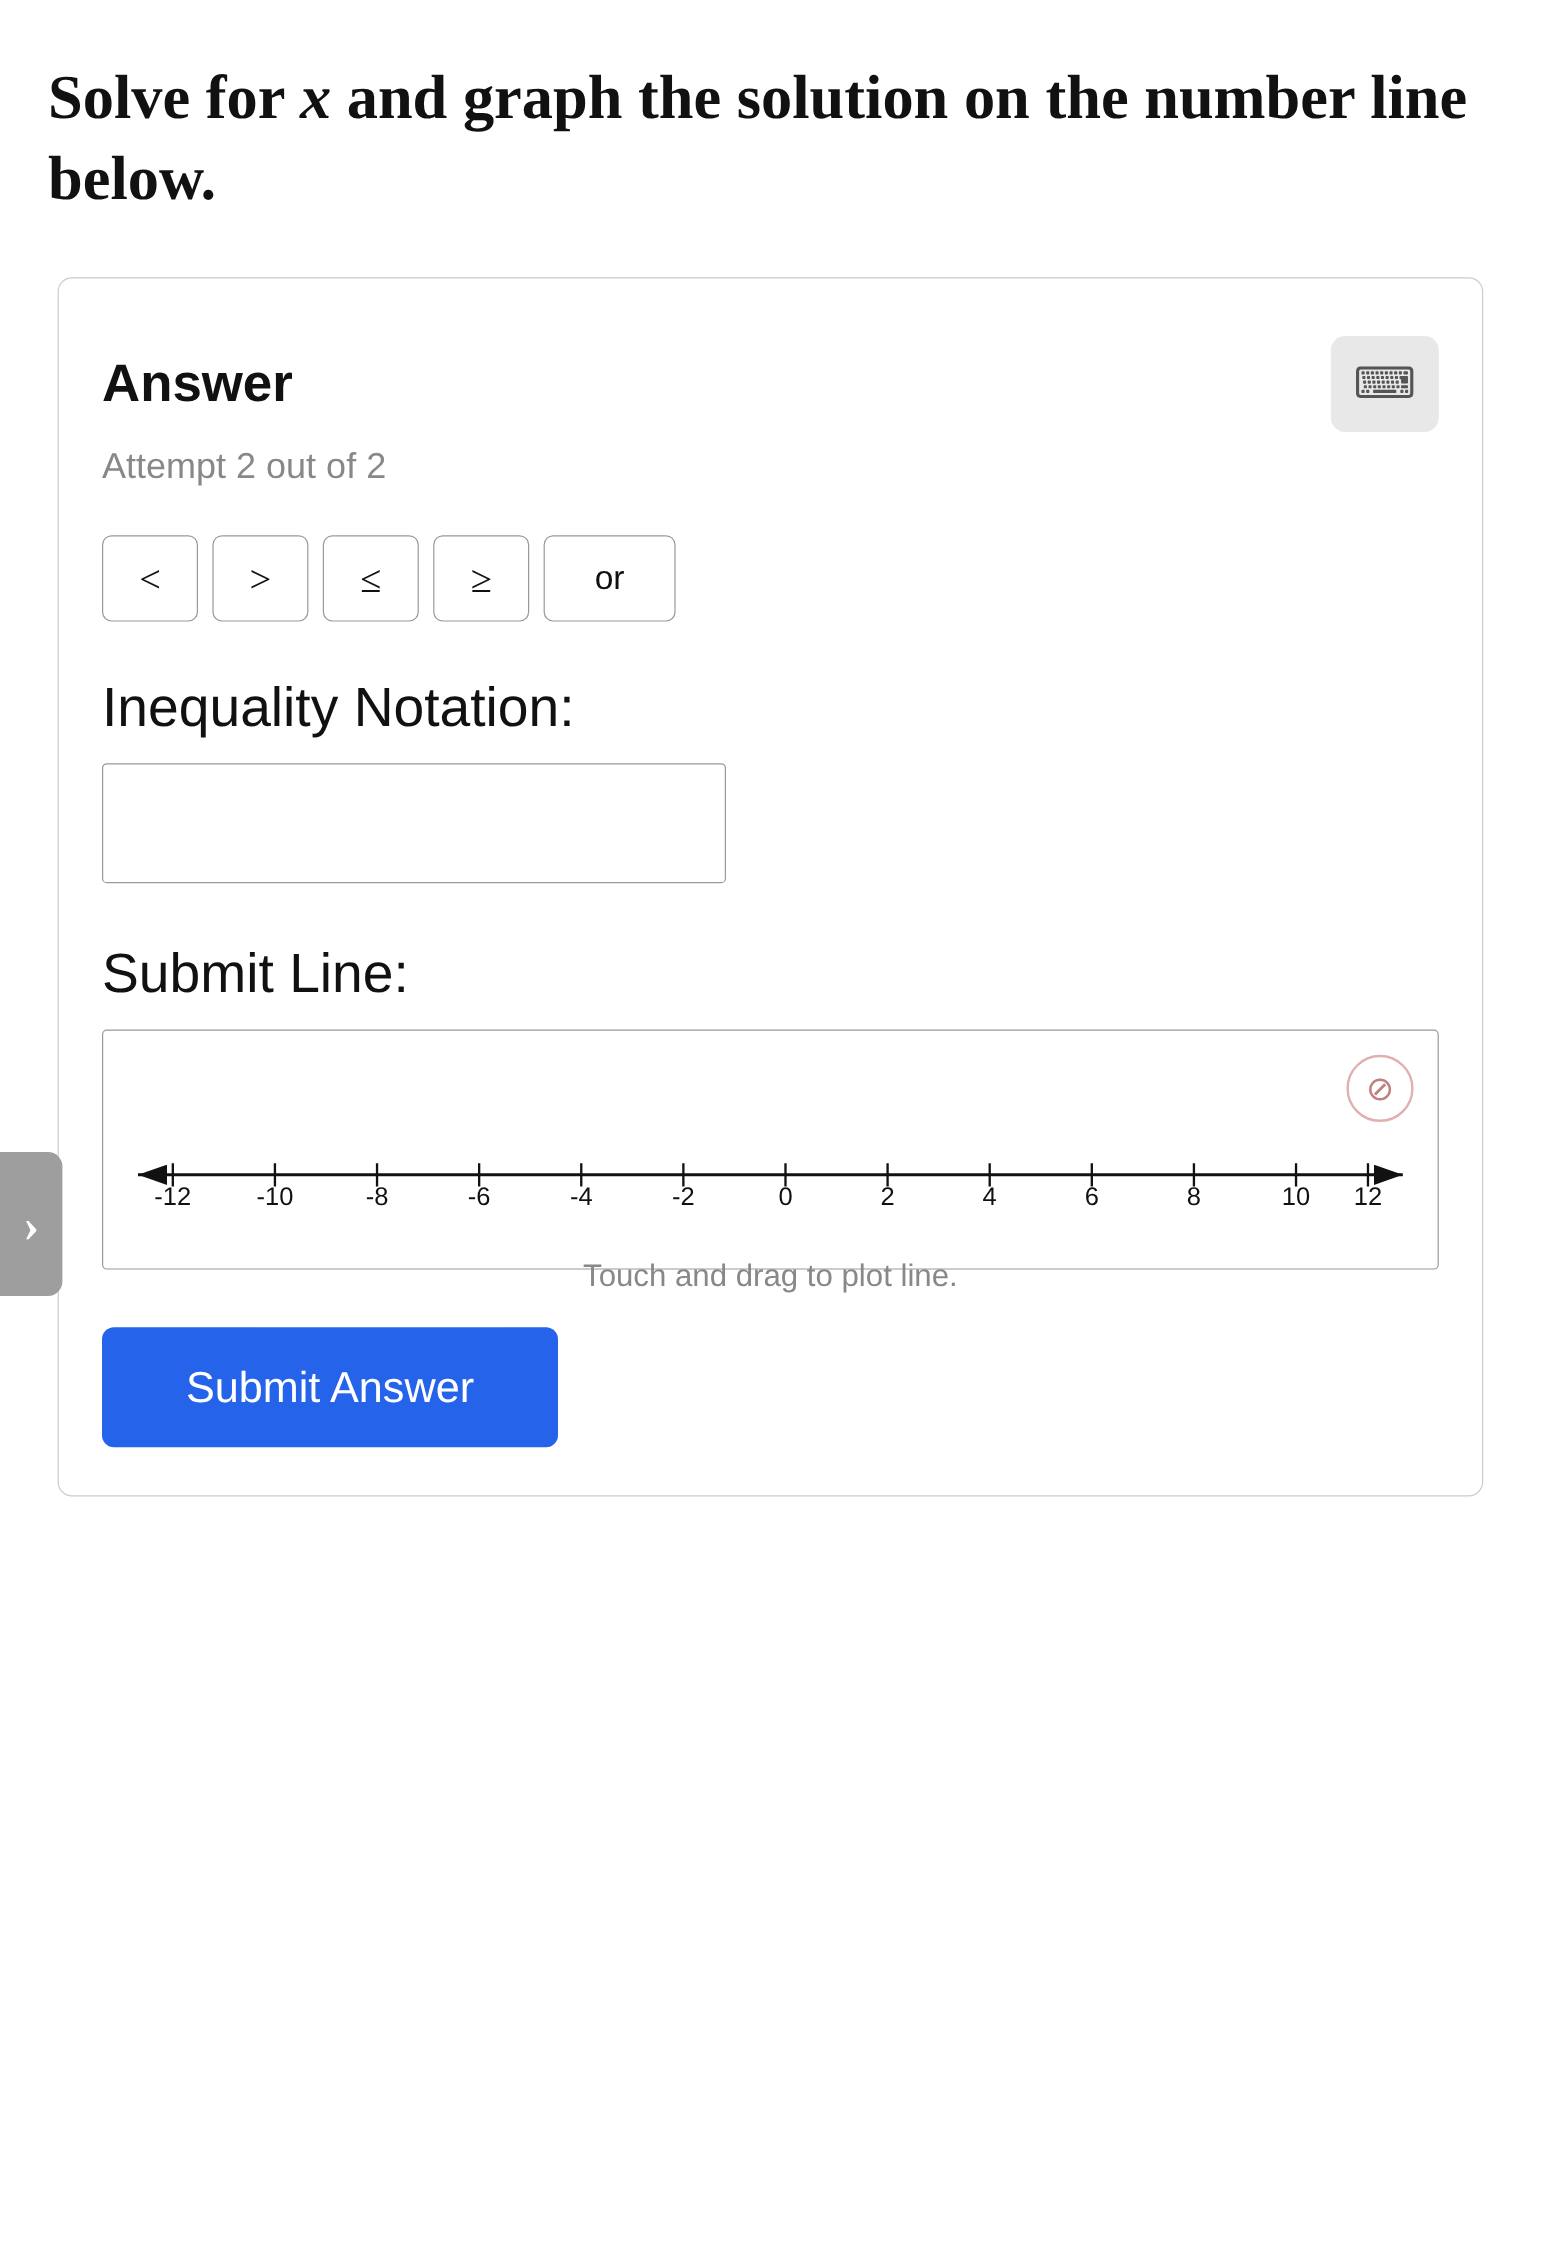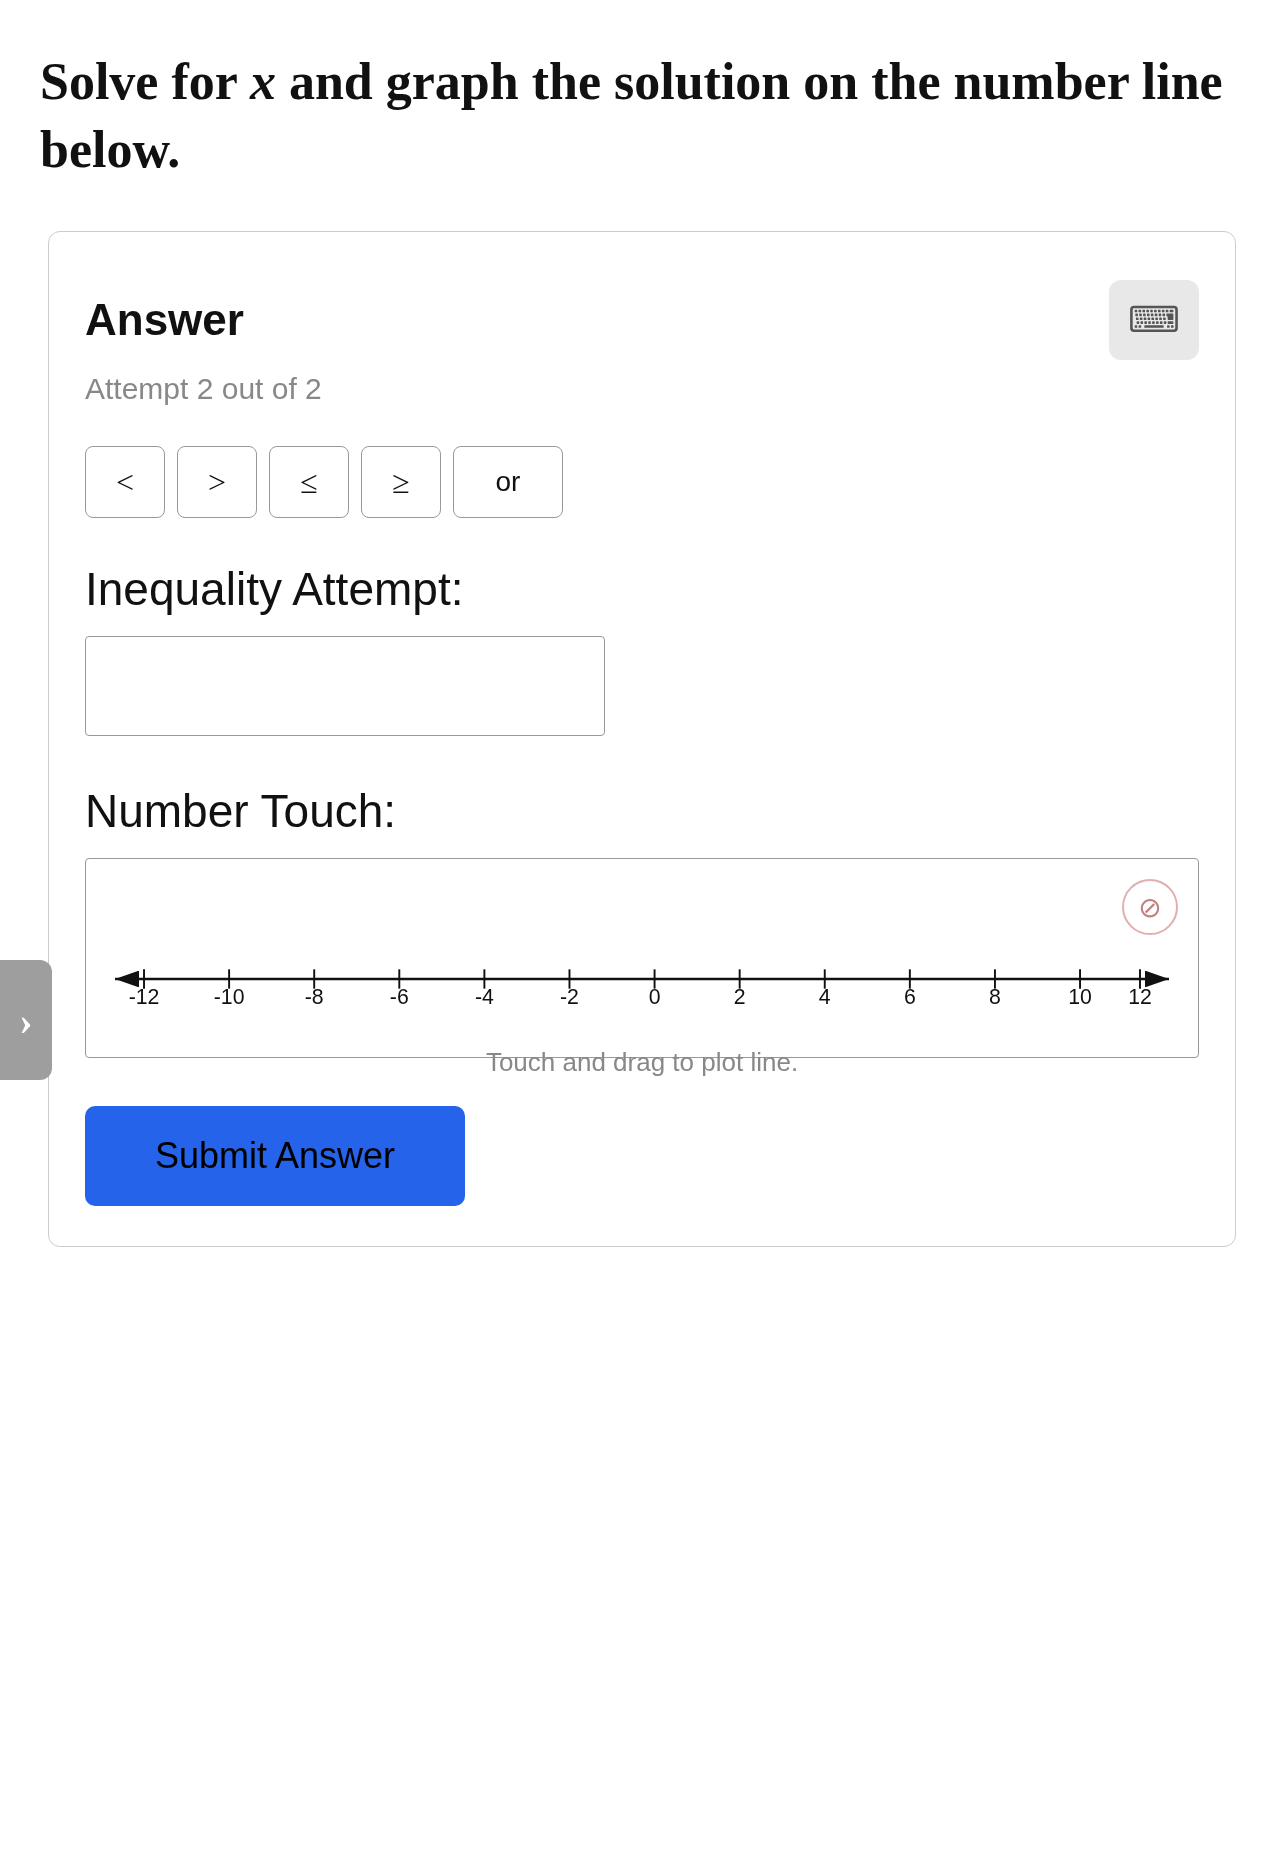--- a/index.html
+++ b/index.html
@@ -187,21 +187,21 @@
     .number-line-hint {
       text-align: center;
       font-size: 26px;
       color: #888;
       font-family: Arial, sans-serif;
       margin-top: 4px;
     }
 
     .submit-btn {
       background: #2563eb;
-      color: #000000;
+      color: #ffffff;
       border: none;
       border-radius: 10px;
       width: 380px;
       height: 100px;
       font-size: 36px;
       font-family: Arial, sans-serif;
       cursor: pointer;
       font-weight: 500;
     }
 
@@ -253,25 +253,25 @@
     
     <div class="symbol-buttons">
       <button class="sym-btn">&lt;</button>
       <button class="sym-btn">&gt;</button>
       <button class="sym-btn">≤</button>
       <button class="sym-btn">≥</button>
       <button class="sym-btn sym-btn-or">or</button>
     </div>
 
     
-    <div class="section-label">Inequality Attempt:</div>
+    <div class="section-label">Inequality Notation:</div>
     <input class="inequality-input" type="text" placeholder="" style="">
 
     
-    <div class="number-line-label">Number Touch:</div>
+    <div class="number-line-label">Submit Line:</div>
 
     <div class="number-line-box">
       <button class="clear-btn">
         <span class="clear-icon">⊘</span>
       </button>
 
       <svg class="number-line-svg" viewBox="0 0 1150 60" xmlns="http://www.w3.org/2000/svg">
 
         <defs>
           <marker id="arrowLeft" markerWidth="10" markerHeight="7" refX="0" refY="3.5" orient="auto">

